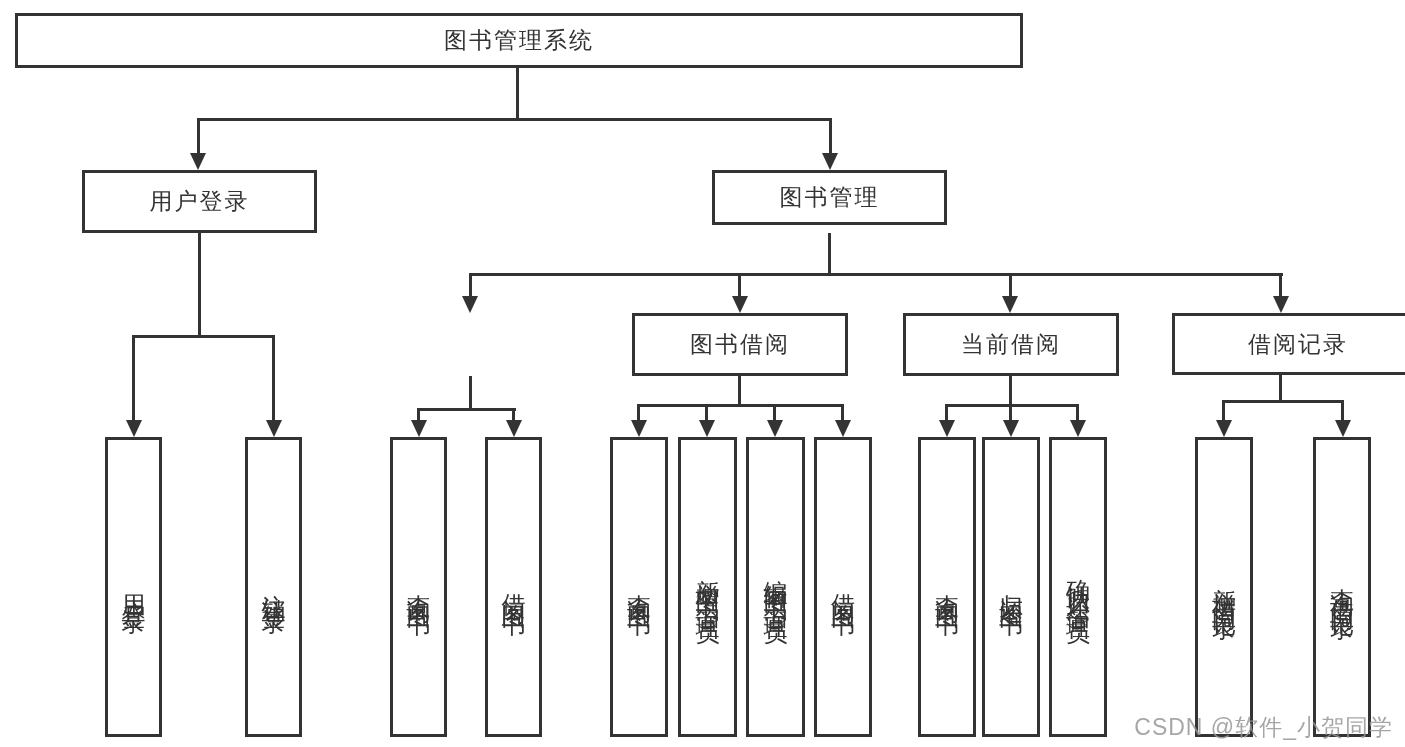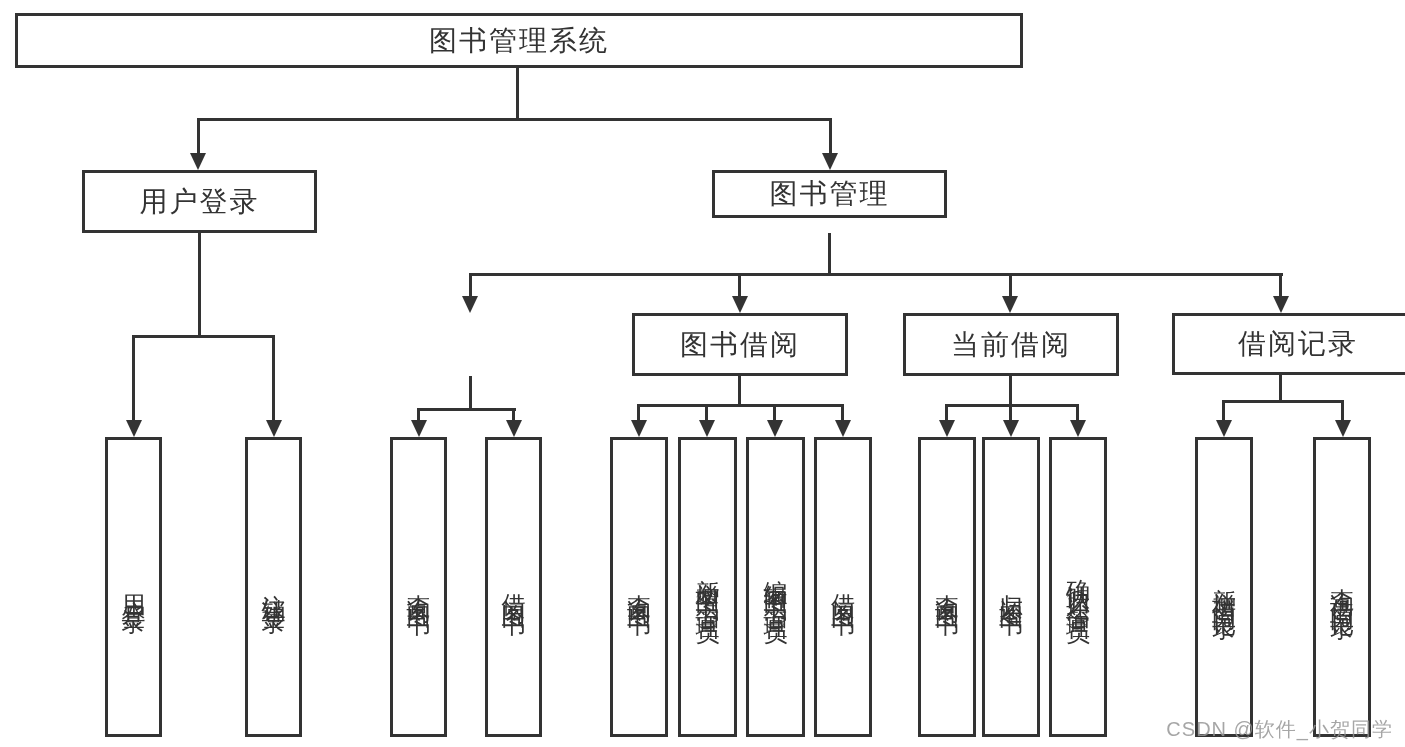--- a/index.html
+++ b/index.html
@@ -4,34 +4,34 @@
 <style>
   html,body{margin:0;padding:0;background:#ffffff;}
   #stage{
     position:relative;width:1405px;height:747px;background:#ffffff;overflow:hidden;
     font-family:"Liberation Sans",sans-serif;color:#333333;
   }
   .box{
     position:absolute;background:#ffffff;border:3px solid #333333;box-sizing:border-box;
     display:flex;align-items:center;justify-content:center;text-align:center;
   }
-  .box.h{font-size:28px;letter-spacing:2px;line-height:1;}
+  .box.h{font-size:23px;letter-spacing:2px;line-height:1;}
   .box.v{
     writing-mode:vertical-rl;text-orientation:mixed;
     font-size:24px;letter-spacing:6px;line-height:1;
   }
   .lh{position:absolute;height:3px;background:#333333;}
   .lv{position:absolute;width:3px;background:#333333;}
   .arr{
     position:absolute;width:0;height:0;
     border-left:8px solid transparent;border-right:8px solid transparent;
     border-top:17px solid #333333;
   }
   .watermark{
-    position:absolute;right:12px;bottom:4px;font-size:20px;
+    position:absolute;right:12px;bottom:4px;font-size:23px;
     color:rgba(150,150,150,0.85);letter-spacing:1px;white-space:nowrap;z-index:5;
   }
 </style>
 </head>
 <body>
 
 <div id="stage">
 
   <div class="box h" style="left:15px;top:13px;width:1008px;height:55px;">
     <span>图书管理系统</span>
@@ -40,21 +40,21 @@
   <div class="lv" style="left:516px;top:68px;height:50px;"></div>
   <div class="lh" style="left:197px;top:118px;width:635px;"></div>
   <div class="lv" style="left:197px;top:118px;height:38px;"></div>
   <div class="arr" style="left:190px;top:153px;"></div>
   <div class="lv" style="left:829px;top:118px;height:38px;"></div>
   <div class="arr" style="left:822px;top:153px;"></div>
 
   <div class="box h" style="left:82px;top:170px;width:235px;height:63px;">
     <span>用户登录</span>
   </div>
-  <div class="box h" style="left:712px;top:170px;width:235px;height:48px;">
+  <div class="box h" style="left:712px;top:170px;width:235px;height:55px;">
     <span>图书管理</span>
   </div>
 
   <div class="lv" style="left:198px;top:233px;height:103px;"></div>
   <div class="lh" style="left:132px;top:335px;width:143px;"></div>
   <div class="lv" style="left:132px;top:335px;height:88px;"></div>
   <div class="arr" style="left:126px;top:420px;"></div>
   <div class="lv" style="left:272px;top:335px;height:88px;"></div>
   <div class="arr" style="left:266px;top:420px;"></div>
 

